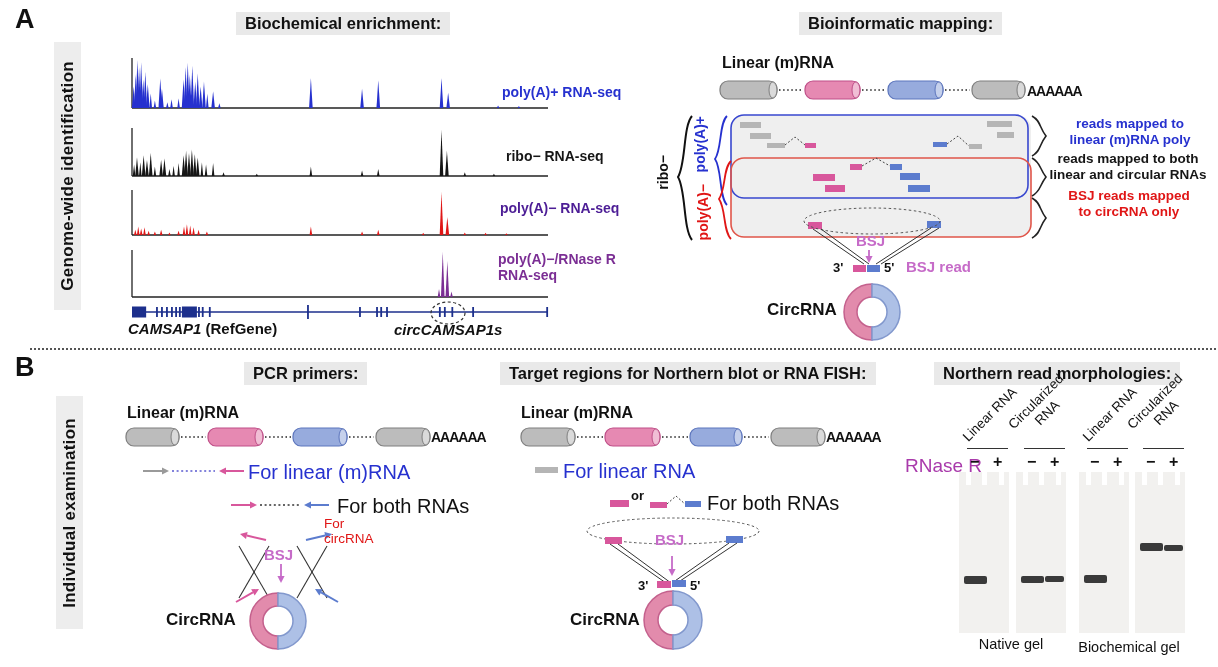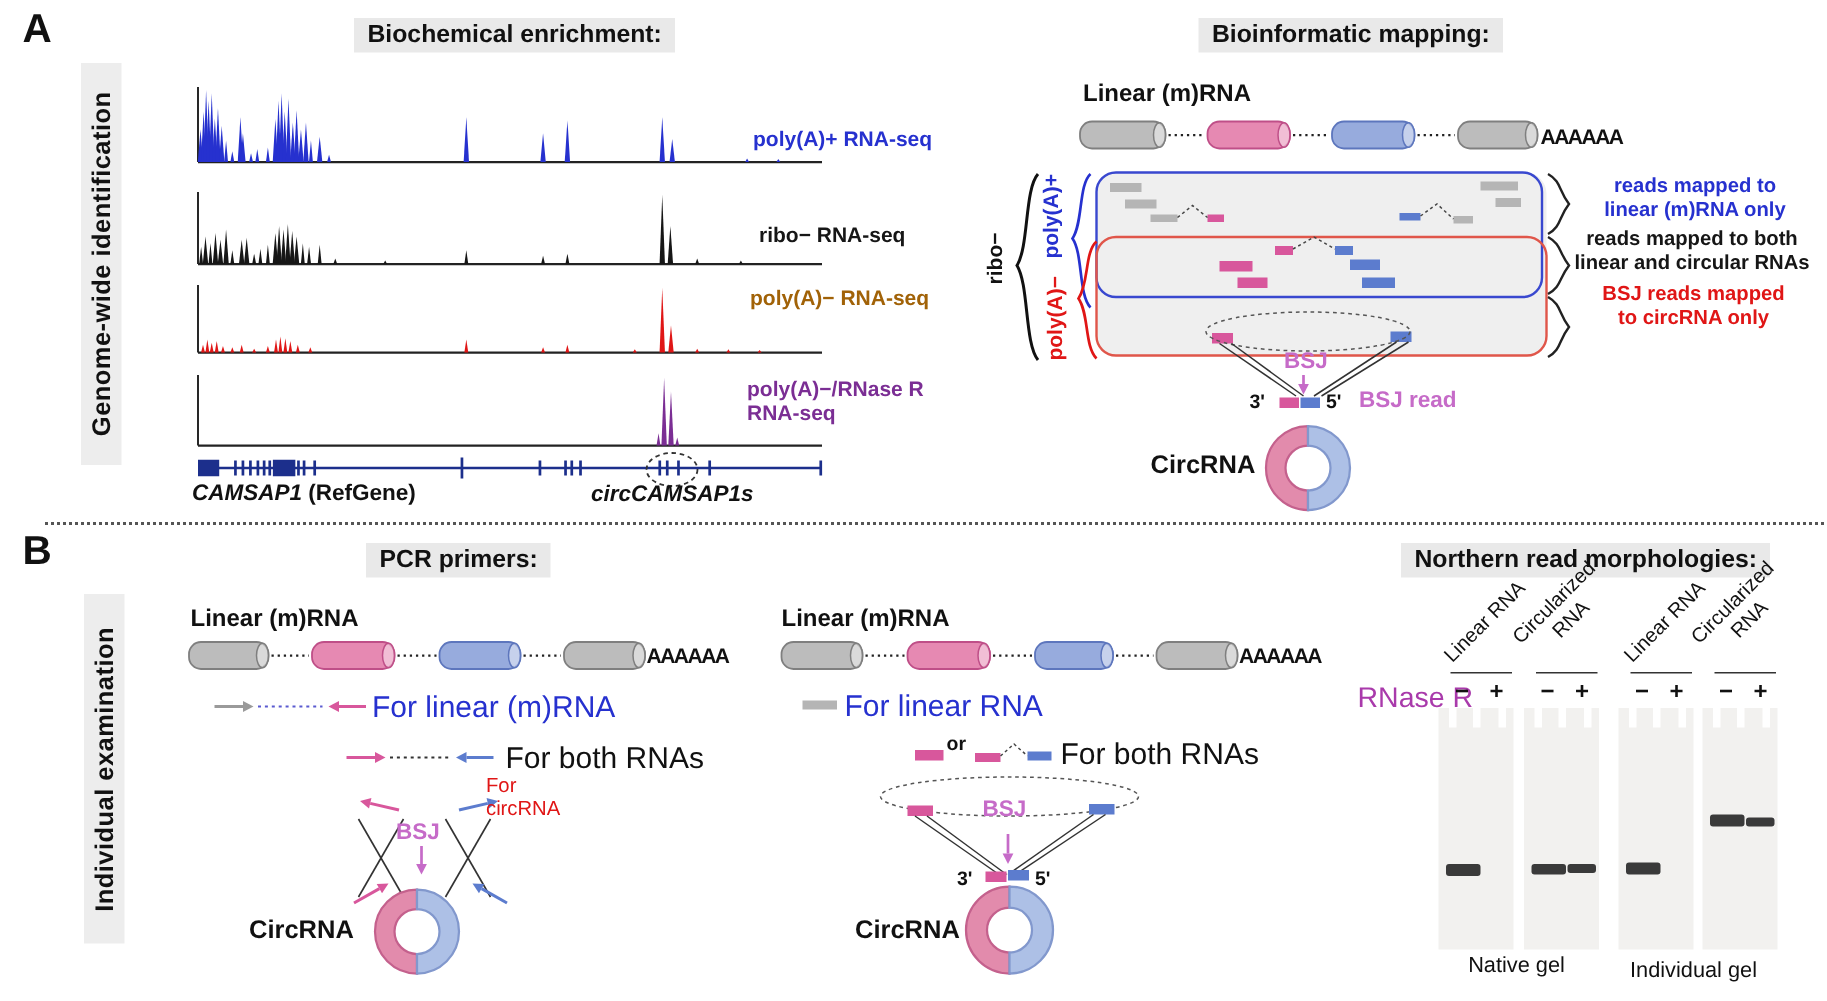--- a/index.html
+++ b/index.html
@@ -363,20 +363,21 @@
   <div class="small-bold" style="left:833px;top:260px">3'</div>
   <div class="small-bold" style="left:884px;top:260px">5'</div>
   <div class="bsj" style="left:906px;top:258px">BSJ read</div>
   <div class="circ-label" style="left:767px;top:300px">CircRNA</div>
 
   <div class="panel-letter" id="b-label" style="left:15px;top:352px">B</div>
   <div class="side-label" style="left:56px;top:396px;width:27px;height:233px">
     <span>Individual examination</span>
   </div>
   <div class="hdr" style="left:244px;top:362px">PCR primers:</div>
+  <div class="hdr" style="left:500px;top:362px">Target regions for Northern blot or RNA FISH:</div>
   <div class="hdr" style="left:934px;top:362px">Northern read morphologies:</div>
 
   <div class="lab-bold16" style="left:127px;top:404px">Linear (m)RNA</div>
   <div class="tail" style="left:431px;top:429px">AAAAAA</div>
   <div class="prim-label bluetxt" style="left:248px;top:461px">For linear (m)RNA</div>
   <div class="prim-label" style="left:337px;top:495px">For both RNAs</div>
   <div class="forcirc" style="left:324px;top:517px">
     <div>For</div>
     <div>circRNA</div>
   </div>
@@ -394,30 +395,30 @@
   <div class="circ-label" style="left:570px;top:610px">CircRNA</div>
 
   <div id="nb-rnase" style="left:905px;top:455px">RNase R</div>
 
 <div class="tlabel" style="left: 502px; top: 85px; color: rgb(38, 49, 207);">
       <div>poly(A)+ RNA-seq</div>
     </div>
     <div class="tlabel" style="left: 506px; top: 149px; color: rgb(22, 22, 22);">
       <div>ribo− RNA-seq</div>
     </div>
-    <div class="tlabel" style="left: 500px; top: 191px; color: #a16207;">
+    <div class="tlabel" style="left: 500px; top: 201px; color: #4c1d95;">
       <div>poly(A)− RNA-seq</div>
     </div>
     <div class="tlabel" style="left: 498px; top: 252px; color: rgb(123, 46, 148);">
       <div>poly(A)−/RNase R</div>
       <div>RNA-seq</div>
     </div>
     <div class="rclass" style="left: 1046px; top: 116px; width: 168px; color: rgb(38, 49, 207);">
       <div>reads mapped to</div>
-      <div>linear (m)RNA only</div>
+      <div>linear (m)RNA poly</div>
     </div>
     <div class="rclass" style="left: 1050px; top: 188px; width: 158px; color: rgb(224, 22, 22);">
       <div>BSJ reads mapped</div>
       <div>to circRNA only</div>
     </div>
     <div class="rclass" style="left: 1038px; top: 151px; width: 180px; color: rgb(22, 22, 22);">
       <div>reads mapped to both</div>
       <div>linear and circular RNAs</div>
     </div>
     <div class="nb-line" style="left: 967px; top: 448px; width: 41px;"></div>
@@ -466,14 +467,14 @@
     <div class="nb-pm" style="left: 1146px; top: 453px;">−</div>
     <div class="nb-pm" style="left: 1169px; top: 453px;">+</div>
     <div class="nb-gel" style="left: 1135px; top: 472px; width: 50px; height: 161px;">
       <div class="nb-notch" style="left: 7px;"></div>
       <div class="nb-notch" style="left: 23px;"></div>
       <div class="nb-notch" style="left: 40px;"></div>
       <div class="nb-band" style="left: 5px; top: 71px; width: 23px; height: 8px;"></div>
       <div class="nb-band" style="left: 29px; top: 73px; width: 19px; height: 6px;"></div>
     </div>
     <div class="nb-type" style="left: 956px; top: 636px; width: 110px;">Native gel</div>
-    <div class="nb-type" style="left: 1066px; top: 639px; width: 126px;">Individual gel</div>
+    <div class="nb-type" style="left: 1066px; top: 639px; width: 126px;">Biochemical gel</div>
   </div>
 
 </body></html>

